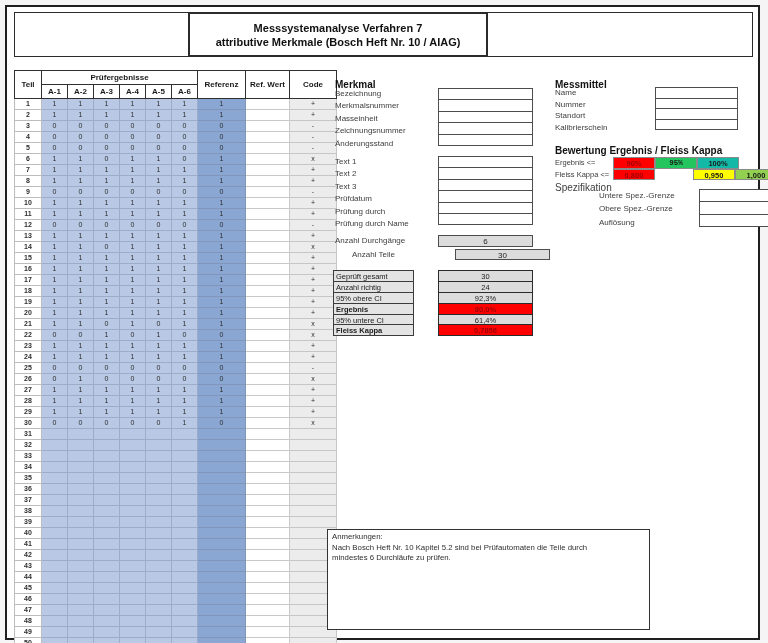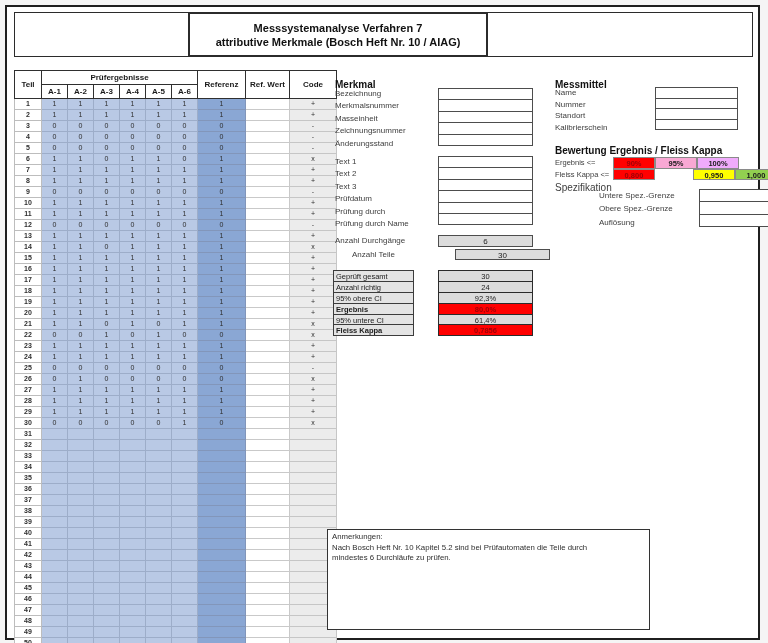--- a/index.html
+++ b/index.html
@@ -751,22 +751,22 @@
       <div class="box"></div>
       <div class="box"></div>
       <div class="box"></div>
     </div>
 </div>
 
 <div class="sec-title" style="left:555px;top:145px;">Bewertung Ergebnis / Fleiss Kappa</div>
 <div class="bw-row" style="left:555px;top:157px;">
   <span class="bw-label">Ergebnis &lt;=</span>
   <span class="bw-cell" style="background: rgb(255, 0, 0); color: rgb(156, 0, 6);">90%</span>
-  <span class="bw-cell" style="background: #f9a8d4;">95%</span>
-  <span class="bw-cell" style="background: #f0abfc;">100%</span>
+  <span class="bw-cell" style="background: #22c55e; font-family: Liberation Mono, monospace;">95%</span>
+  <span class="bw-cell" style="background: #14b8a6;">100%</span>
 </div>
 <div class="bw-row" style="left:555px;top:168.5px;">
   <span class="bw-label">Fleiss Kappa &lt;=</span>
   <span class="bw-cell" style="background: rgb(255, 0, 0); color: rgb(156, 0, 6);">0,800</span>
   <span class="bw-cell" style="background: rgb(255, 255, 0); margin-left: 38px;">0,950</span>
   <span class="bw-cell" style="background: rgb(146, 208, 80);">1,000</span>
 </div>
 <div class="sec-title" style="left:555px;top:182px;font-weight:normal;color:#3d3d3d;">Spezifikation</div>
 <div class="fgroup g-spez" style="left:555px;top:189px;">
   <div class="labels">

